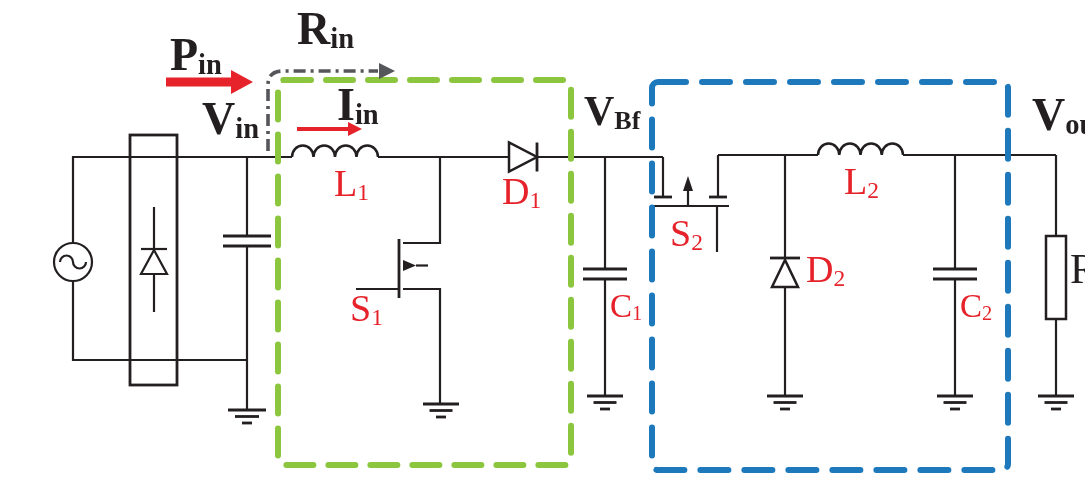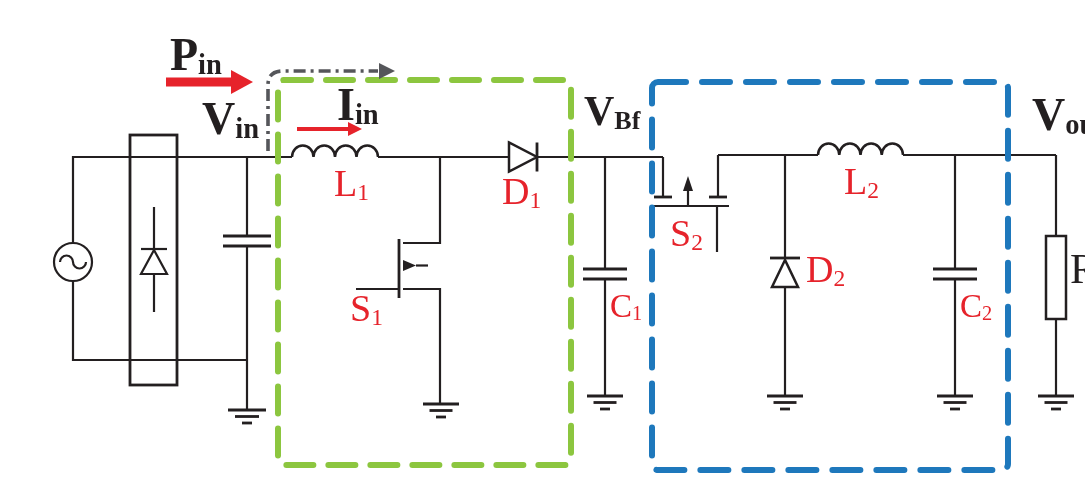--- a/index.html
+++ b/index.html
@@ -174,20 +174,21 @@
     </g>
 
     <g>
       <path class="gray-arrow" d="M268,151 V85 Q268,71 283,71 H378"></path>
       <polygon class="gray-arrow-head" points="379,63 379,79 395,71"></polygon>
     </g>
   </svg>
 
   <div class="lbl black-lbl" style="left:170px;top:32px;"><span>P</span><span class="sub">in</span></div>
 
+  <div class="lbl black-lbl" style="left:297px;top:6px;"><span>R</span><span class="sub">in</span></div>
 
   <div class="lbl black-lbl" style="left:202px;top:96px;"><span>V</span><span class="sub">in</span></div>
 
   <div class="lbl black-lbl" style="left:296px;top:82px;margin-left:41px;"><span>I</span><span class="sub">in</span></div>
 
   <div class="lbl black-lbl" style="left:584px;top:90px;font-size:42px;"><span>V</span><span class="sub">Bf</span></div>
 
   <div class="lbl black-lbl" style="left:1032px;top:92px;"><span>V</span><span class="sub">out</span></div>
 
   <div class="lbl red-lbl" style="left:334px;top:164px;"><span>L</span><span class="sub">1</span></div>

